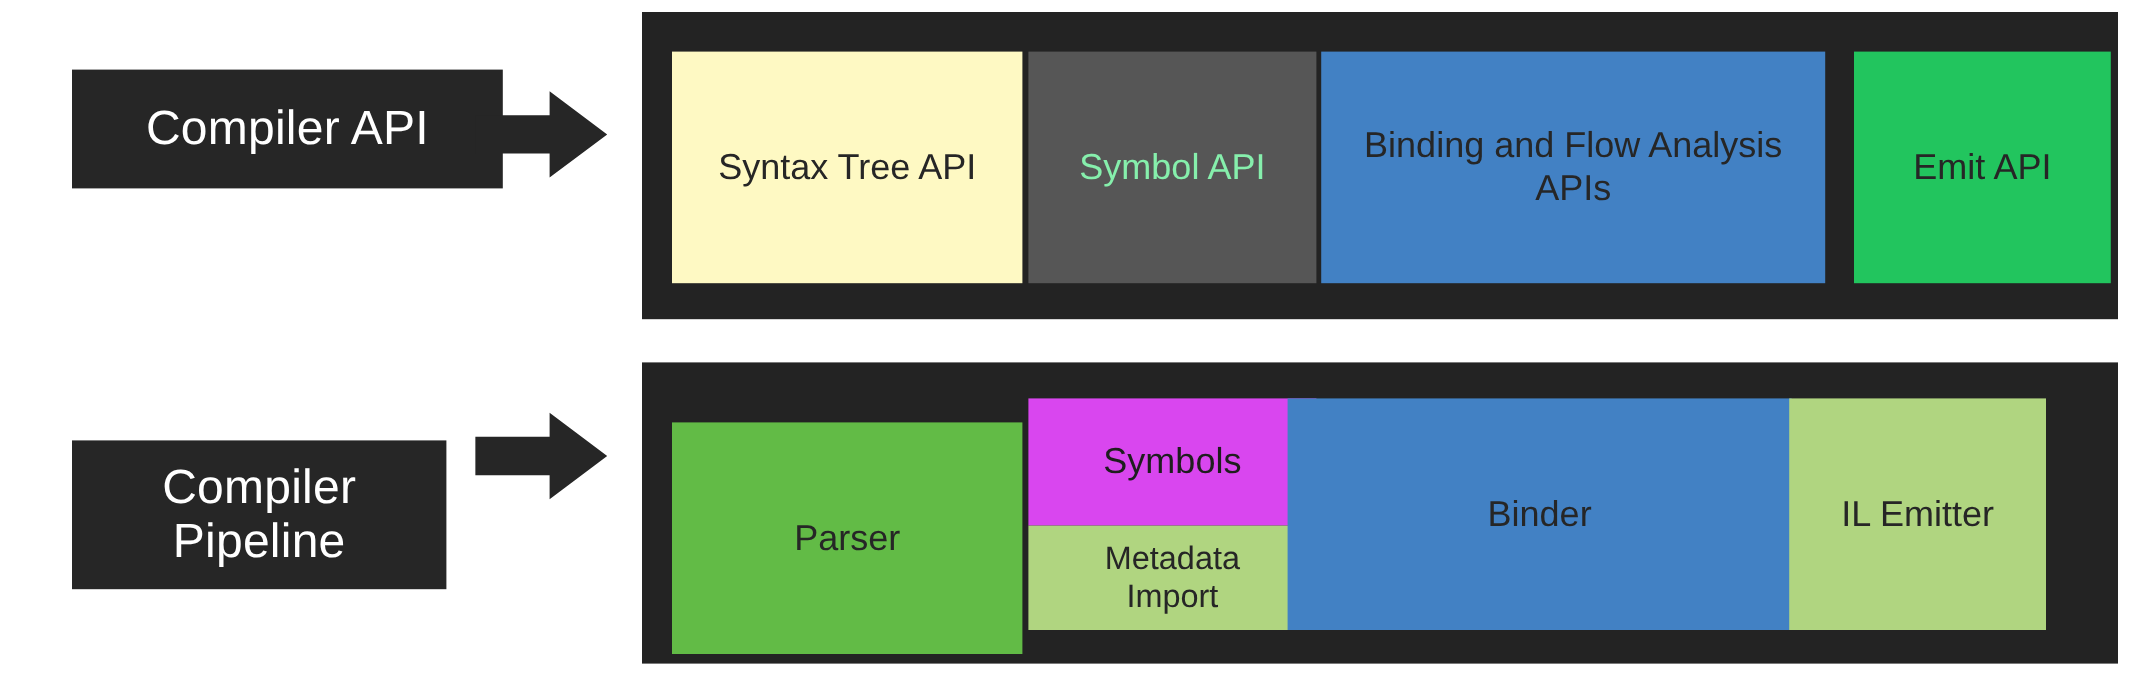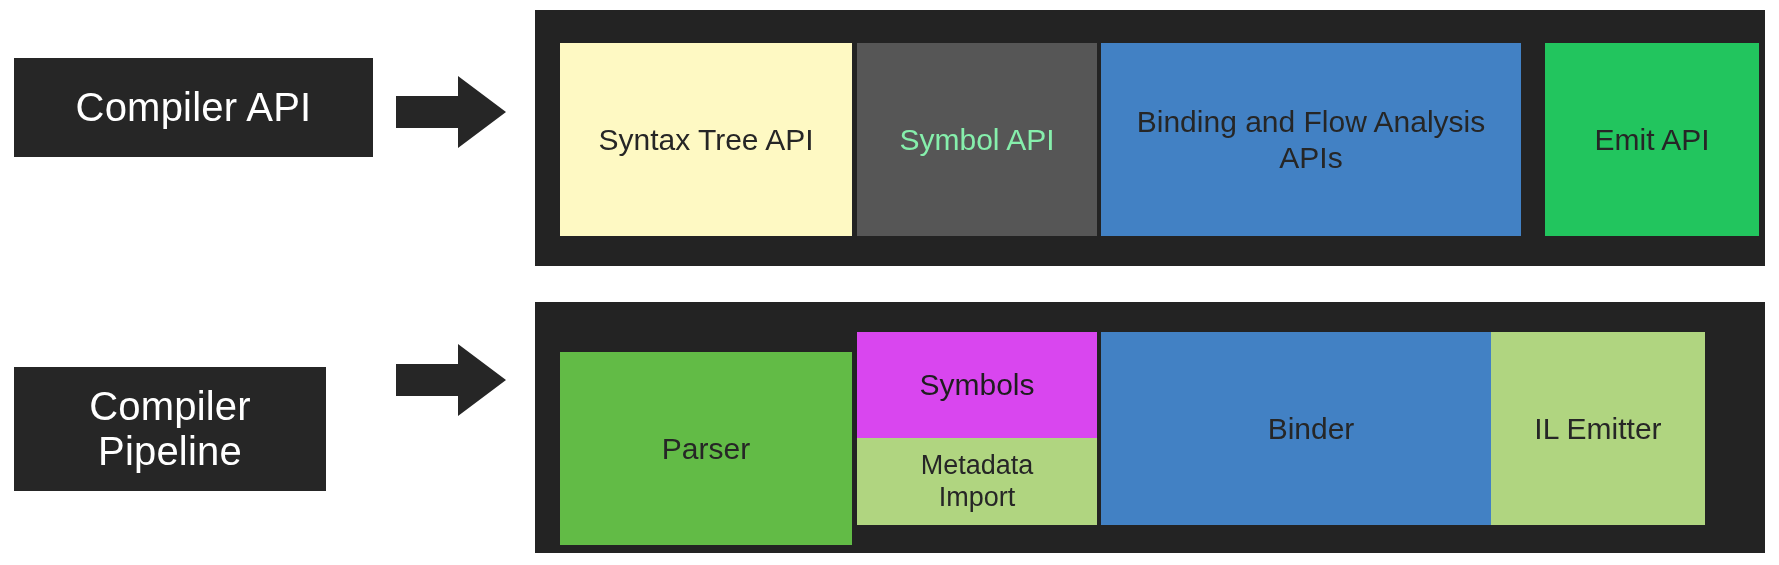--- a/index.html
+++ b/index.html
@@ -25,20 +25,21 @@
     position: absolute;
     background: #262626;
     display: flex;
     align-items: center;
     justify-content: center;
     text-align: center;
     color: #ffffff;
     font-weight: 400;
     line-height: 1.12;
     letter-spacing: 0.2px;
+    margin-left: 46px;
   }
   .label-plate .plate-text {
     display: block;
     padding: 0 10px;
     white-space: pre-line;
   }
   #plate-api {
     left: 14px;
     top: 58px;
     width: 359px;
@@ -94,21 +95,21 @@
   
   #cell-syntax-tree-api { left: 25px;  top: 33px; width: 292px; height: 193px; background: #fef9c3; text-align: center; }
   #cell-symbol-api      { left: 322px; top: 33px; width: 240px; height: 193px; background: #565656; color: #86efac; }
   #cell-binding-flow    { left: 566px; top: 33px; width: 420px; height: 193px; background: #4281C4; }
   #cell-emit-api        { left: 990px; top: 33px; width: 214px; height: 193px; background: #22c55e; margin-left: 20px; }
 
   
   #cell-parser          { left: 25px;  top: 30px;  width: 292px; height: 193px; background: #62BB46; margin-top: 20px; }
   #cell-symbols         { left: 322px; top: 30px;  width: 240px; height: 106px; background: #d946ef; color: #1e1e1e; }
   #cell-metadata-import { left: 322px; top: 136px; width: 240px; height: 87px;  background: #B0D580; font-size: 27px; }
-  #cell-binder          { left: 566px; top: 30px;  width: 420px; height: 193px; background: #4281C4; }
+  #cell-binder          { left: 538px; top: 30px;  width: 420px; height: 193px; background: #4281C4; }
   #cell-il-emitter      { left: 956px; top: 30px;  width: 214px; height: 193px; background: #B0D580; }
 </style>
 </head>
 <body>
 
 <div id="canvas">
 
   <div class="label-plate" id="plate-api">
     <span class="plate-text">Compiler API</span>
   </div>

